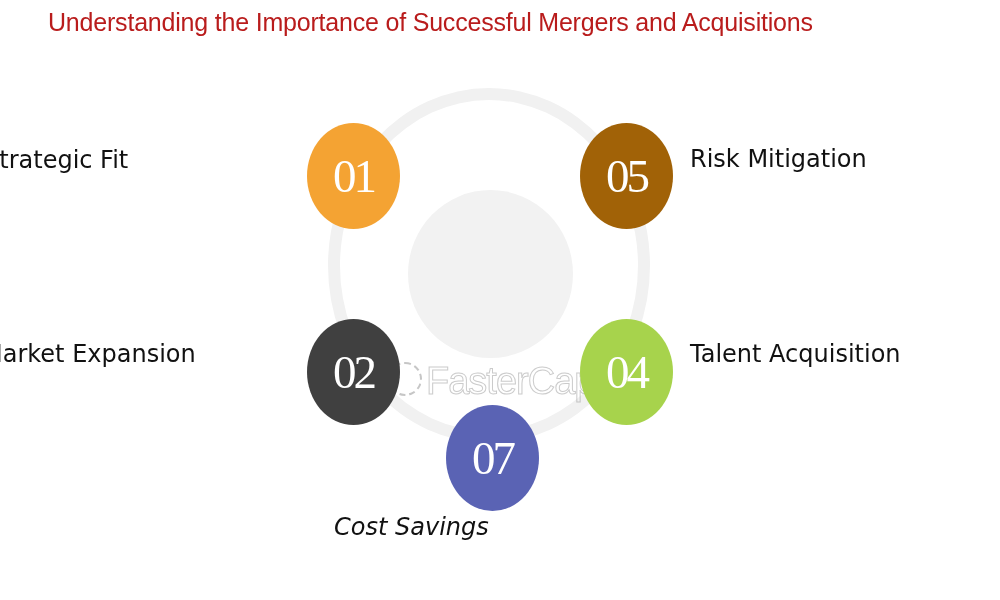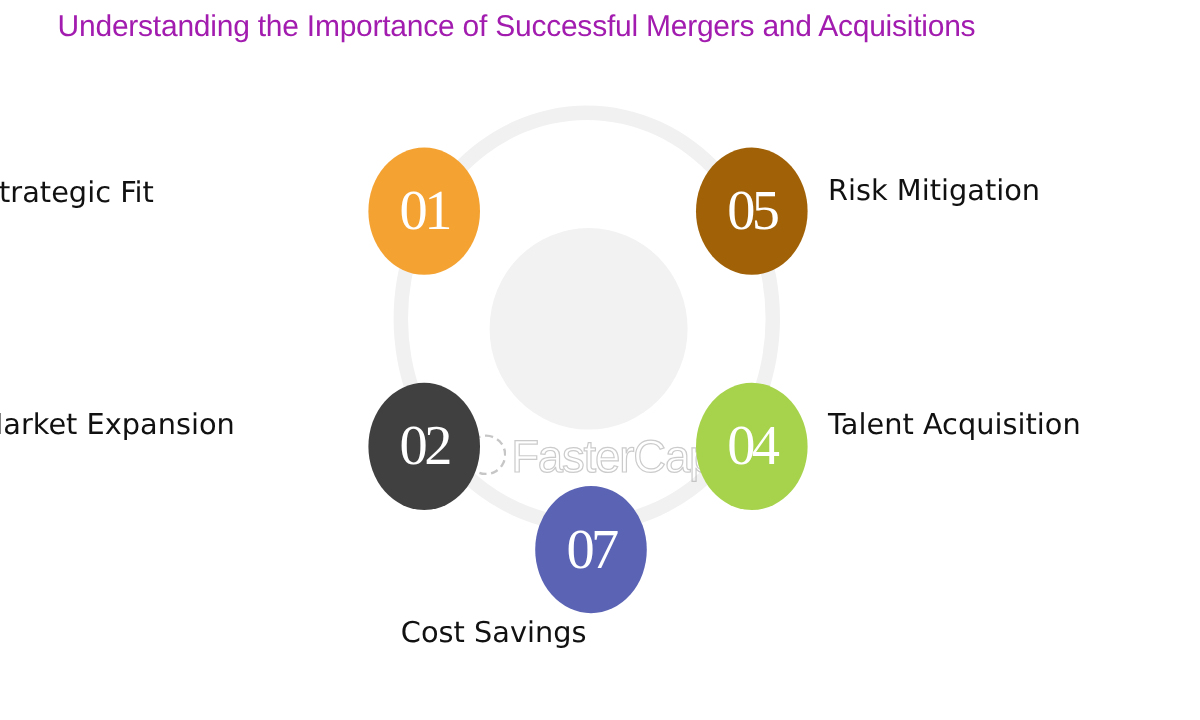--- a/index.html
+++ b/index.html
@@ -1,17 +1,17 @@
 <!DOCTYPE html>
 <html><head>
   <meta charset="utf-8">
   <style>
     html,body{margin:0;padding:0;background:#ffffff;}
     body{width:1000px;height:600px;position:relative;overflow:hidden;font-family:"Liberation Sans",sans-serif;}
-    .title{position:absolute;left:48px;top:8px;font-size:25px;color:#a21caf;letter-spacing:-0.2px;white-space:nowrap;}
+    .title{position:absolute;left:48px;top:8px;font-size:25px;color:#b91c1c;letter-spacing:-0.2px;white-space:nowrap;}
     .ring{position:absolute;left:328px;top:88px;width:322px;height:355px;border-radius:50%;border:12px solid #f1f1f1;box-sizing:border-box;}
     .hub{position:absolute;left:408px;top:190px;width:165px;height:168px;border-radius:50%;background:#f2f2f2;}
     .badge{position:absolute;width:93px;height:106px;border-radius:50%;display:flex;align-items:center;justify-content:center;color:#fff;font-family:"Liberation Serif","DejaVu Serif",serif;font-size:47px;letter-spacing:-3px;line-height:1;}
     .label{position:absolute;font-family:"DejaVu Sans","Liberation Sans",sans-serif;font-size:24px;color:#111;white-space:nowrap;}
     .watermark{position:absolute;left:388px;top:360px;font-family:"Liberation Sans",sans-serif;font-size:38px;color:transparent;-webkit-text-stroke:1px rgba(160,160,160,0.55);letter-spacing:-1px;white-space:nowrap;}
     .gear{position:absolute;left:388px;top:362px;width:34px;height:34px;border-radius:50%;border:2px dashed rgba(160,160,160,0.6);box-sizing:border-box;}
   </style>
 </head>
 <body>
 
@@ -24,15 +24,15 @@
 <div class="watermark" style="left:426px;">FasterCapital</div>
 
 <div class="badge" style="left:307px;top:123px;background:#f4a333;">01</div>
 <div class="badge" style="left:307px;top:319px;background:#404040;">02</div>
 <div class="badge" style="left:446px;top:405px;background:#5a63b4;">07</div>
 <div class="badge" style="left:580px;top:319px;background:#a7d34c;">04</div>
 <div class="badge" style="left:580px;top:123px;background:#a16207;">05</div>
 
 <div class="label" style="left:-16px;top:146px;">Strategic Fit</div>
 <div class="label" style="left:-18px;top:340px;">Market Expansion</div>
-<div class="label" style="left:334px;top:513px;">Cost Savings</div>
+<div class="label" style="left:334px;top:513px;font-style:italic;">Cost Savings</div>
 <div class="label" style="left:690px;top:340px;">Talent Acquisition</div>
 <div class="label" style="left:690px;top:145px;">Risk Mitigation</div>
 
 </body></html>

